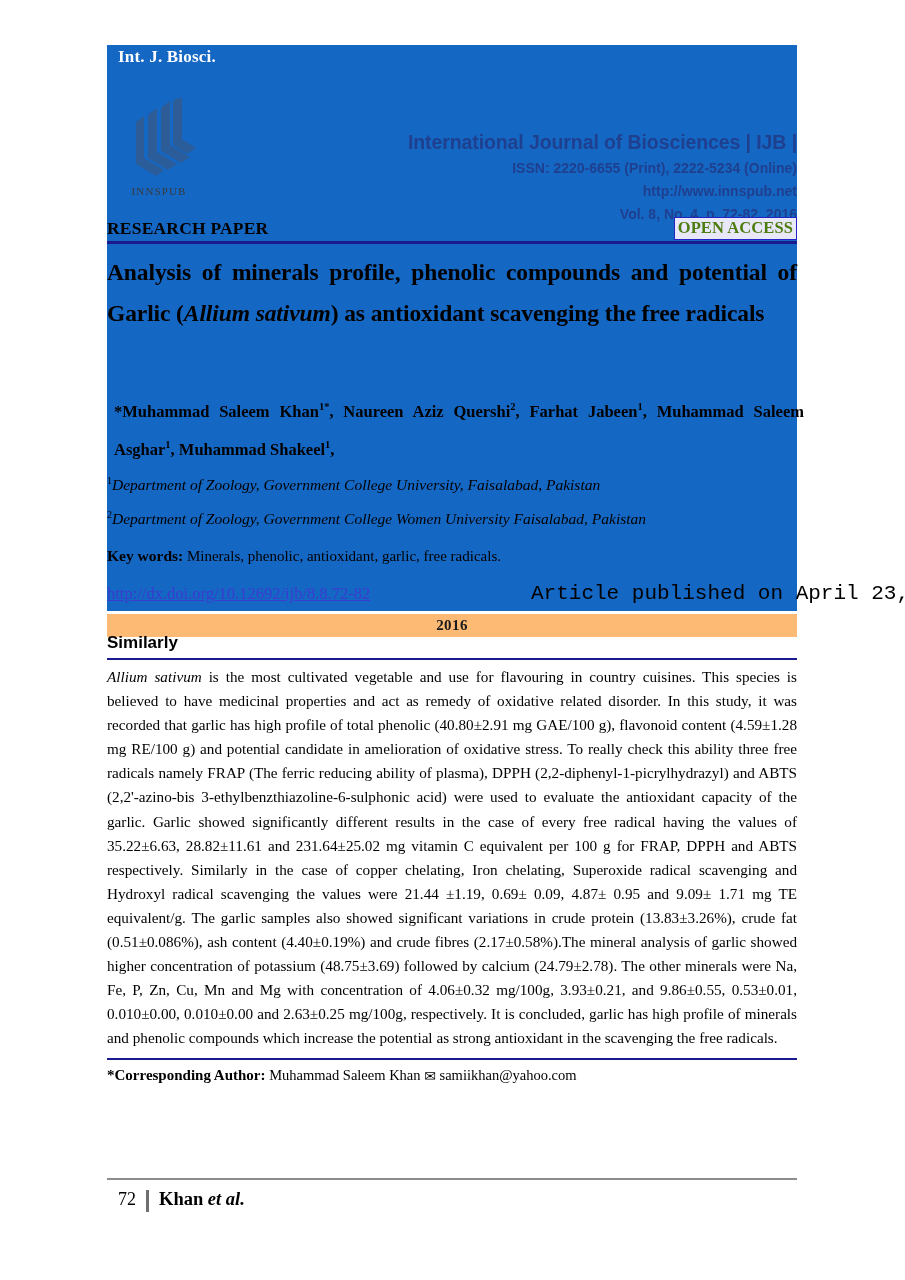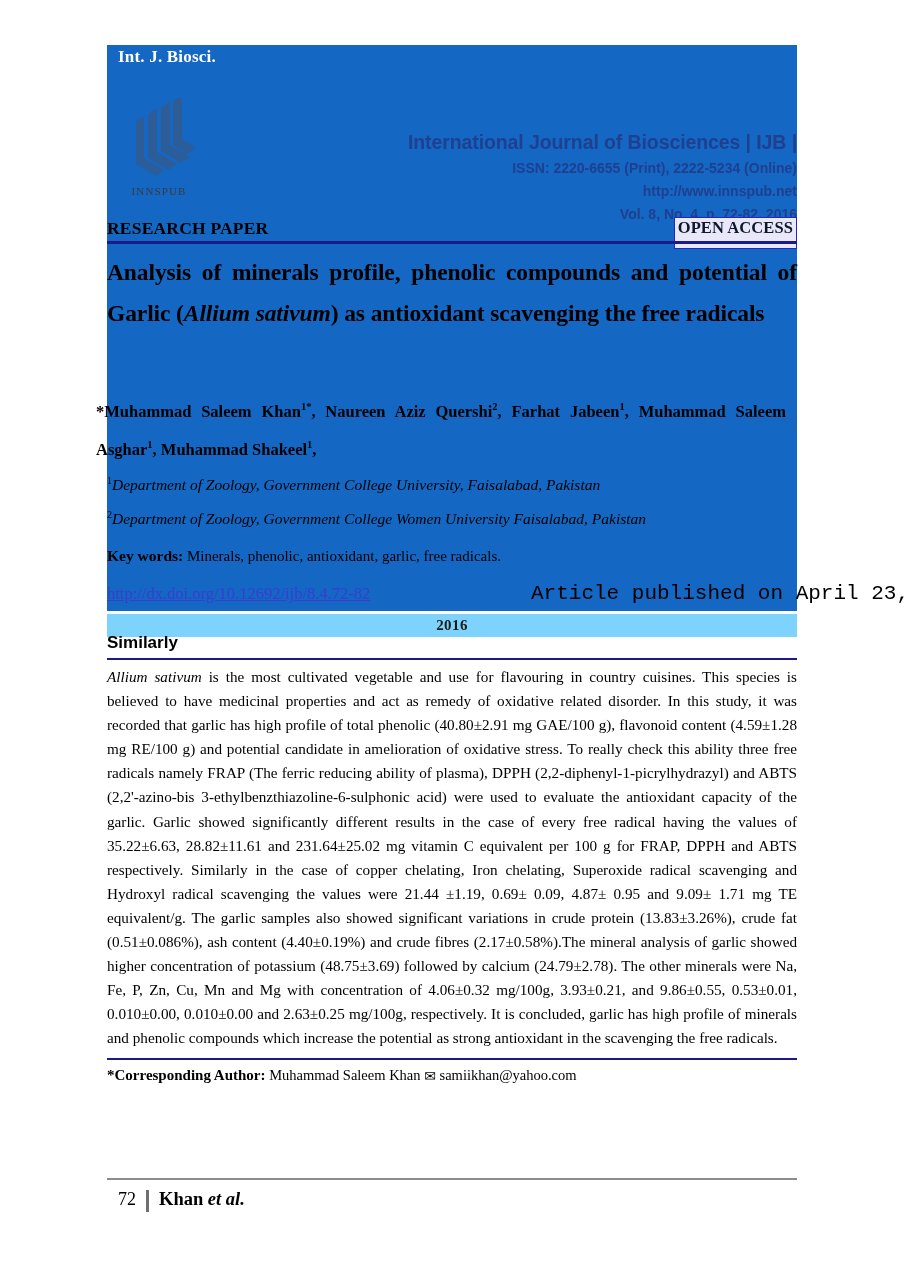--- a/index.html
+++ b/index.html
@@ -47,21 +47,21 @@
     box-sizing: border-box;
     letter-spacing: .2px;
     white-space: nowrap;
   }
   .runhead-gap {
     flex: 0 0 3px;
     background: #ffffff;
   }
   .runhead-right {
     flex: 1 1 auto;
-    background: #7dd3fc;
+    background: #fdba74;
     color: #1b1b1b;
     font-family: "Liberation Serif", serif;
     font-size: 15px;
     font-weight: 700;
     line-height: 23px;
     text-align: center;
     letter-spacing: .4px;
   }
 
   
@@ -140,26 +140,26 @@
     font-weight: 700;
     letter-spacing: .2px;
     line-height: 22px;
   }
   .oa-badge {
     position: absolute;
     right: 0;
     top: 0;
     background: #e8e8f8;
     border: 1.5px solid #2323c8;
-    color: #0f172a;
+    color: #4d7c0f;
     font-family: "Liberation Serif", serif;
     font-size: 16.5px;
     font-weight: 700;
     line-height: 20px;
-    padding: 0px 3px 10px 3px;
+    padding: 0px 3px 1px 3px;
     letter-spacing: .1px;
   }
 
   .rule-thick {
     position: absolute;
     left: 107px;
     width: 690px;
     height: 3px;
     background: #1a1a8c;
   }
@@ -183,21 +183,21 @@
     line-height: 41px;
     text-align: justify;
     text-align-last: left;
     letter-spacing: -0.1px;
   }
   .art-title i { font-style: italic; }
 
   
   .authors {
     position: absolute;
-    left: 96px;
+    left: 114px;
     top: 390px;
     width: 690px;
     font-family: "Liberation Serif", serif;
     font-size: 16.5px;
     font-weight: 700;
     line-height: 33px;
     text-align: justify;
     text-align-last: left;
   }
   .authors sup { font-size: 10.5px; font-weight: 700; vertical-align: super; }
@@ -389,21 +389,21 @@
     <div><sup>1</sup><span>Department of Zoology, Government College University, Faisalabad, Pakistan</span></div>
     <div><sup>2</sup><span>Department of Zoology, Government College Women University Faisalabad, Pakistan</span></div>
   </div>
 
   <div class="keywords">
     <b>Key words:</b>
     <span>Minerals, phenolic, antioxidant, garlic, free radicals.</span>
   </div>
 
   <div class="doi-row">
-    <a class="doi-link">http://dx.doi.org/10.12692/ijb/8.4.72-82</a>
+    <a class="doi-link">http://dx.doi.org/10.12692/ijb/8.8.72-82</a>
     <div class="pub-date">Article published on April 23, 2016</div>
   </div>
 
   <div class="abs-head">Similarly</div>
   <div class="rule-thin" style="top:658px;"></div>
 
   <div class="abs-body">
     <i>Allium sativum</i><span> is the most cultivated vegetable and use for flavouring in country cuisines. This species is believed to have medicinal properties and act as remedy of oxidative related disorder. In this study, it was recorded that garlic has high profile of total phenolic (40.80±2.91 mg GAE/100 g), flavonoid content (4.59±1.28 mg RE/100 g) and potential candidate in amelioration of oxidative stress. To really check this ability three free radicals namely FRAP (The ferric reducing ability of plasma), DPPH (2,2-diphenyl-1-picrylhydrazyl) and ABTS (2,2'-azino-bis 3-ethylbenzthiazoline-6-sulphonic acid) were used to evaluate the antioxidant capacity of the garlic. Garlic showed significantly different results in the case of every free radical having the values of 35.22±6.63, 28.82±11.61 and 231.64±25.02 mg vitamin C equivalent per 100 g for FRAP, DPPH and ABTS respectively. Similarly in the case of copper chelating, Iron chelating, Superoxide radical scavenging and Hydroxyl radical scavenging the values were 21.44 ±1.19, 0.69± 0.09, 4.87± 0.95 and 9.09± 1.71 mg TE equivalent/g. The garlic samples also showed significant variations in crude protein (13.83±3.26%), crude fat (0.51±0.086%), ash content (4.40±0.19%) and crude fibres (2.17±0.58%).The mineral analysis of garlic showed higher concentration of potassium (48.75±3.69) followed by calcium (24.79±2.78). The other minerals were Na, Fe, P, Zn, Cu, Mn and Mg with concentration of 4.06±0.32 mg/100g, 3.93±0.21, and 9.86±0.55, 0.53±0.01, 0.010±0.00, 0.010±0.00 and 2.63±0.25 mg/100g, respectively. It is concluded, garlic has high profile of minerals and phenolic compounds which increase the potential as strong antioxidant in the scavenging the free radicals.</span>
   </div>
 

